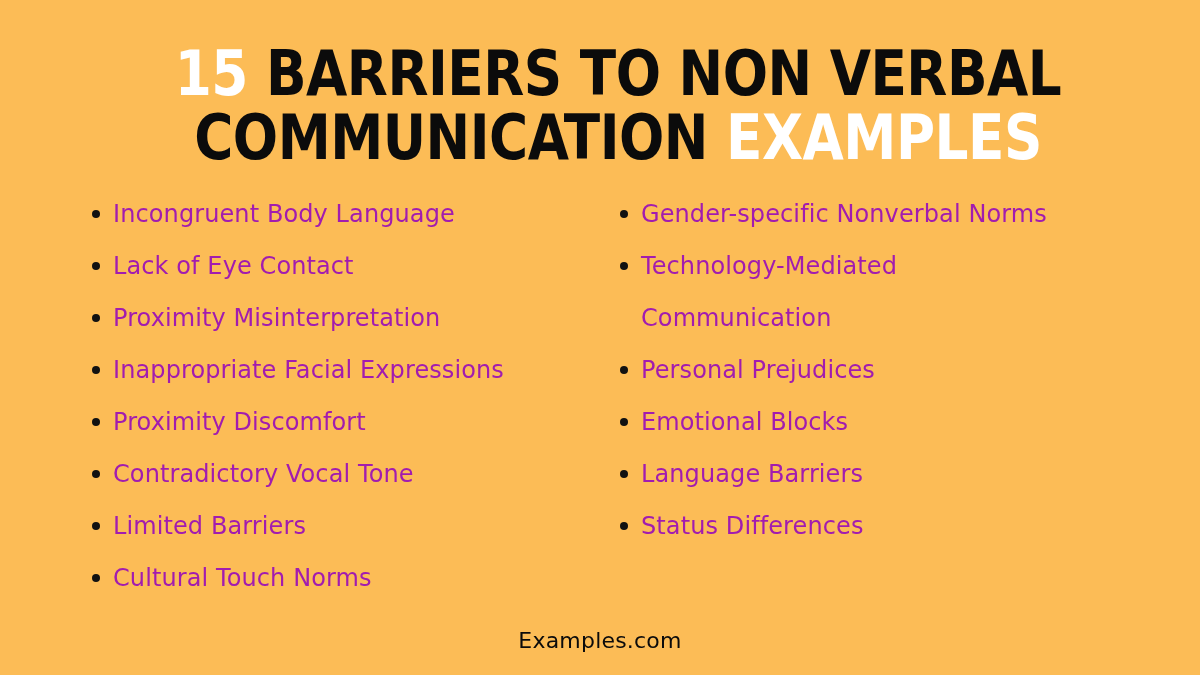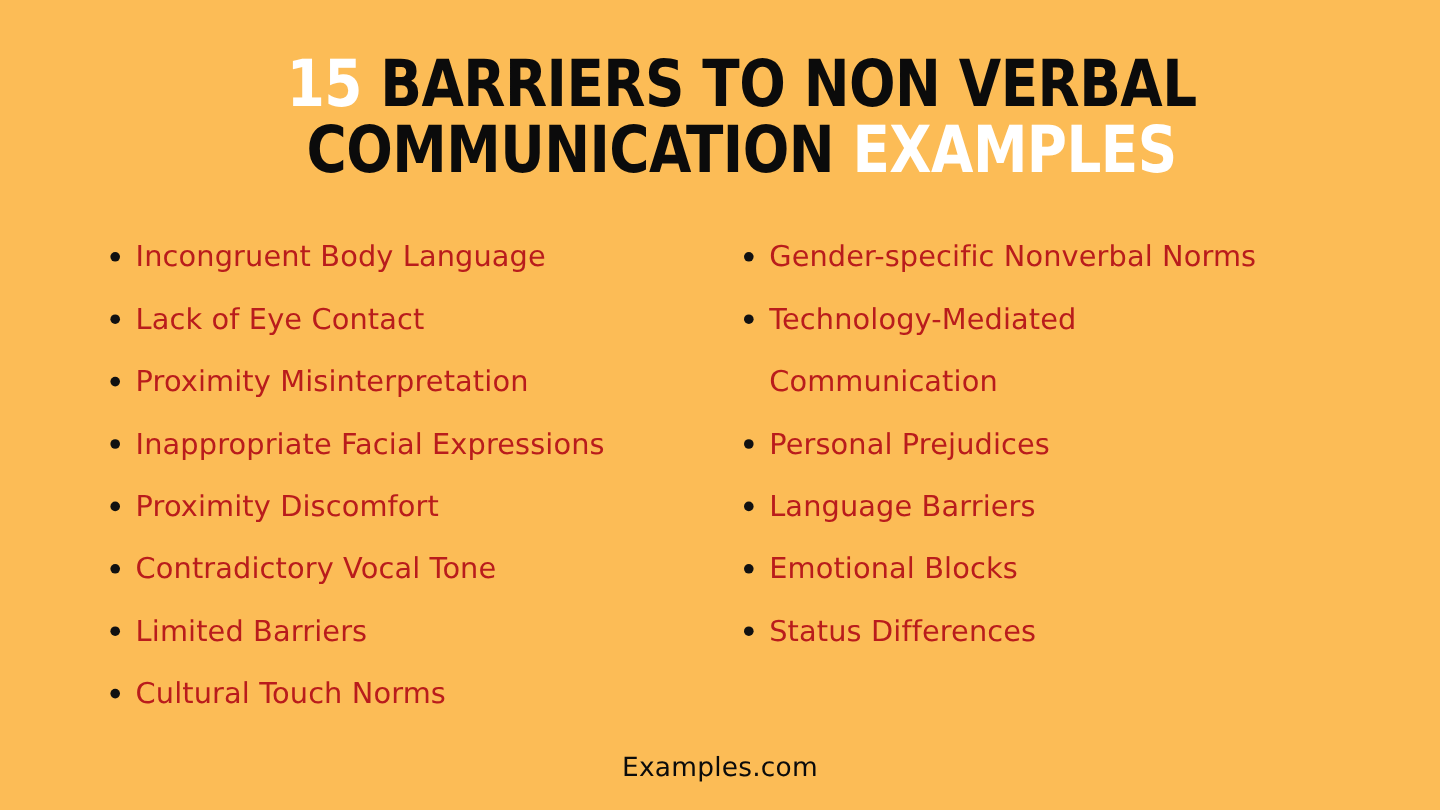--- a/index.html
+++ b/index.html
@@ -25,21 +25,21 @@
 
   
   .title-block {
     position: absolute;
     top: 42px;
     left: 0;
     width: 1200px;
     text-align: center;
     line-height: 1.02;
     font-weight: 800;
-    font-size: 54px;
+    font-size: 63px;
     letter-spacing: -0.5px;
     font-family: "DejaVu Sans", "Liberation Sans", sans-serif;
     font-stretch: condensed;
     padding-left: 36px;
   }
 
   .title-line {
     display: block;
     white-space: nowrap;
     transform: scaleX(0.94);
@@ -68,21 +68,21 @@
 
   .bullet-list {
     list-style: none;
     margin: 0;
     padding: 0;
   }
 
   .bullet-item {
     position: relative;
     padding-left: 33px;
-    color: #b91c1c;
+    color: #a21caf;
     font-size: 24px;
     font-weight: 400;
     line-height: 52px;
     letter-spacing: 0.1px;
     white-space: pre-line;
   }
 
   .bullet-item::before {
     content: "";
     position: absolute;
@@ -131,22 +131,22 @@
         <li class="bullet-item">Cultural Touch Norms</li>
       </ul>
     </div>
 
     <div class="col col-right">
       <ul class="bullet-list">
         <li class="bullet-item">Gender-specific Nonverbal Norms</li>
         <li class="bullet-item">Technology-Mediated
 Communication</li>
         <li class="bullet-item">Personal Prejudices</li>
+        <li class="bullet-item">Emotional Blocks</li>
         <li class="bullet-item">Language Barriers</li>
-        <li class="bullet-item">Emotional Blocks</li>
         <li class="bullet-item">Status Differences</li>
       </ul>
     </div>
 
   </div>
 
   <div class="footer">Examples.com</div>
 
 </div>
 

